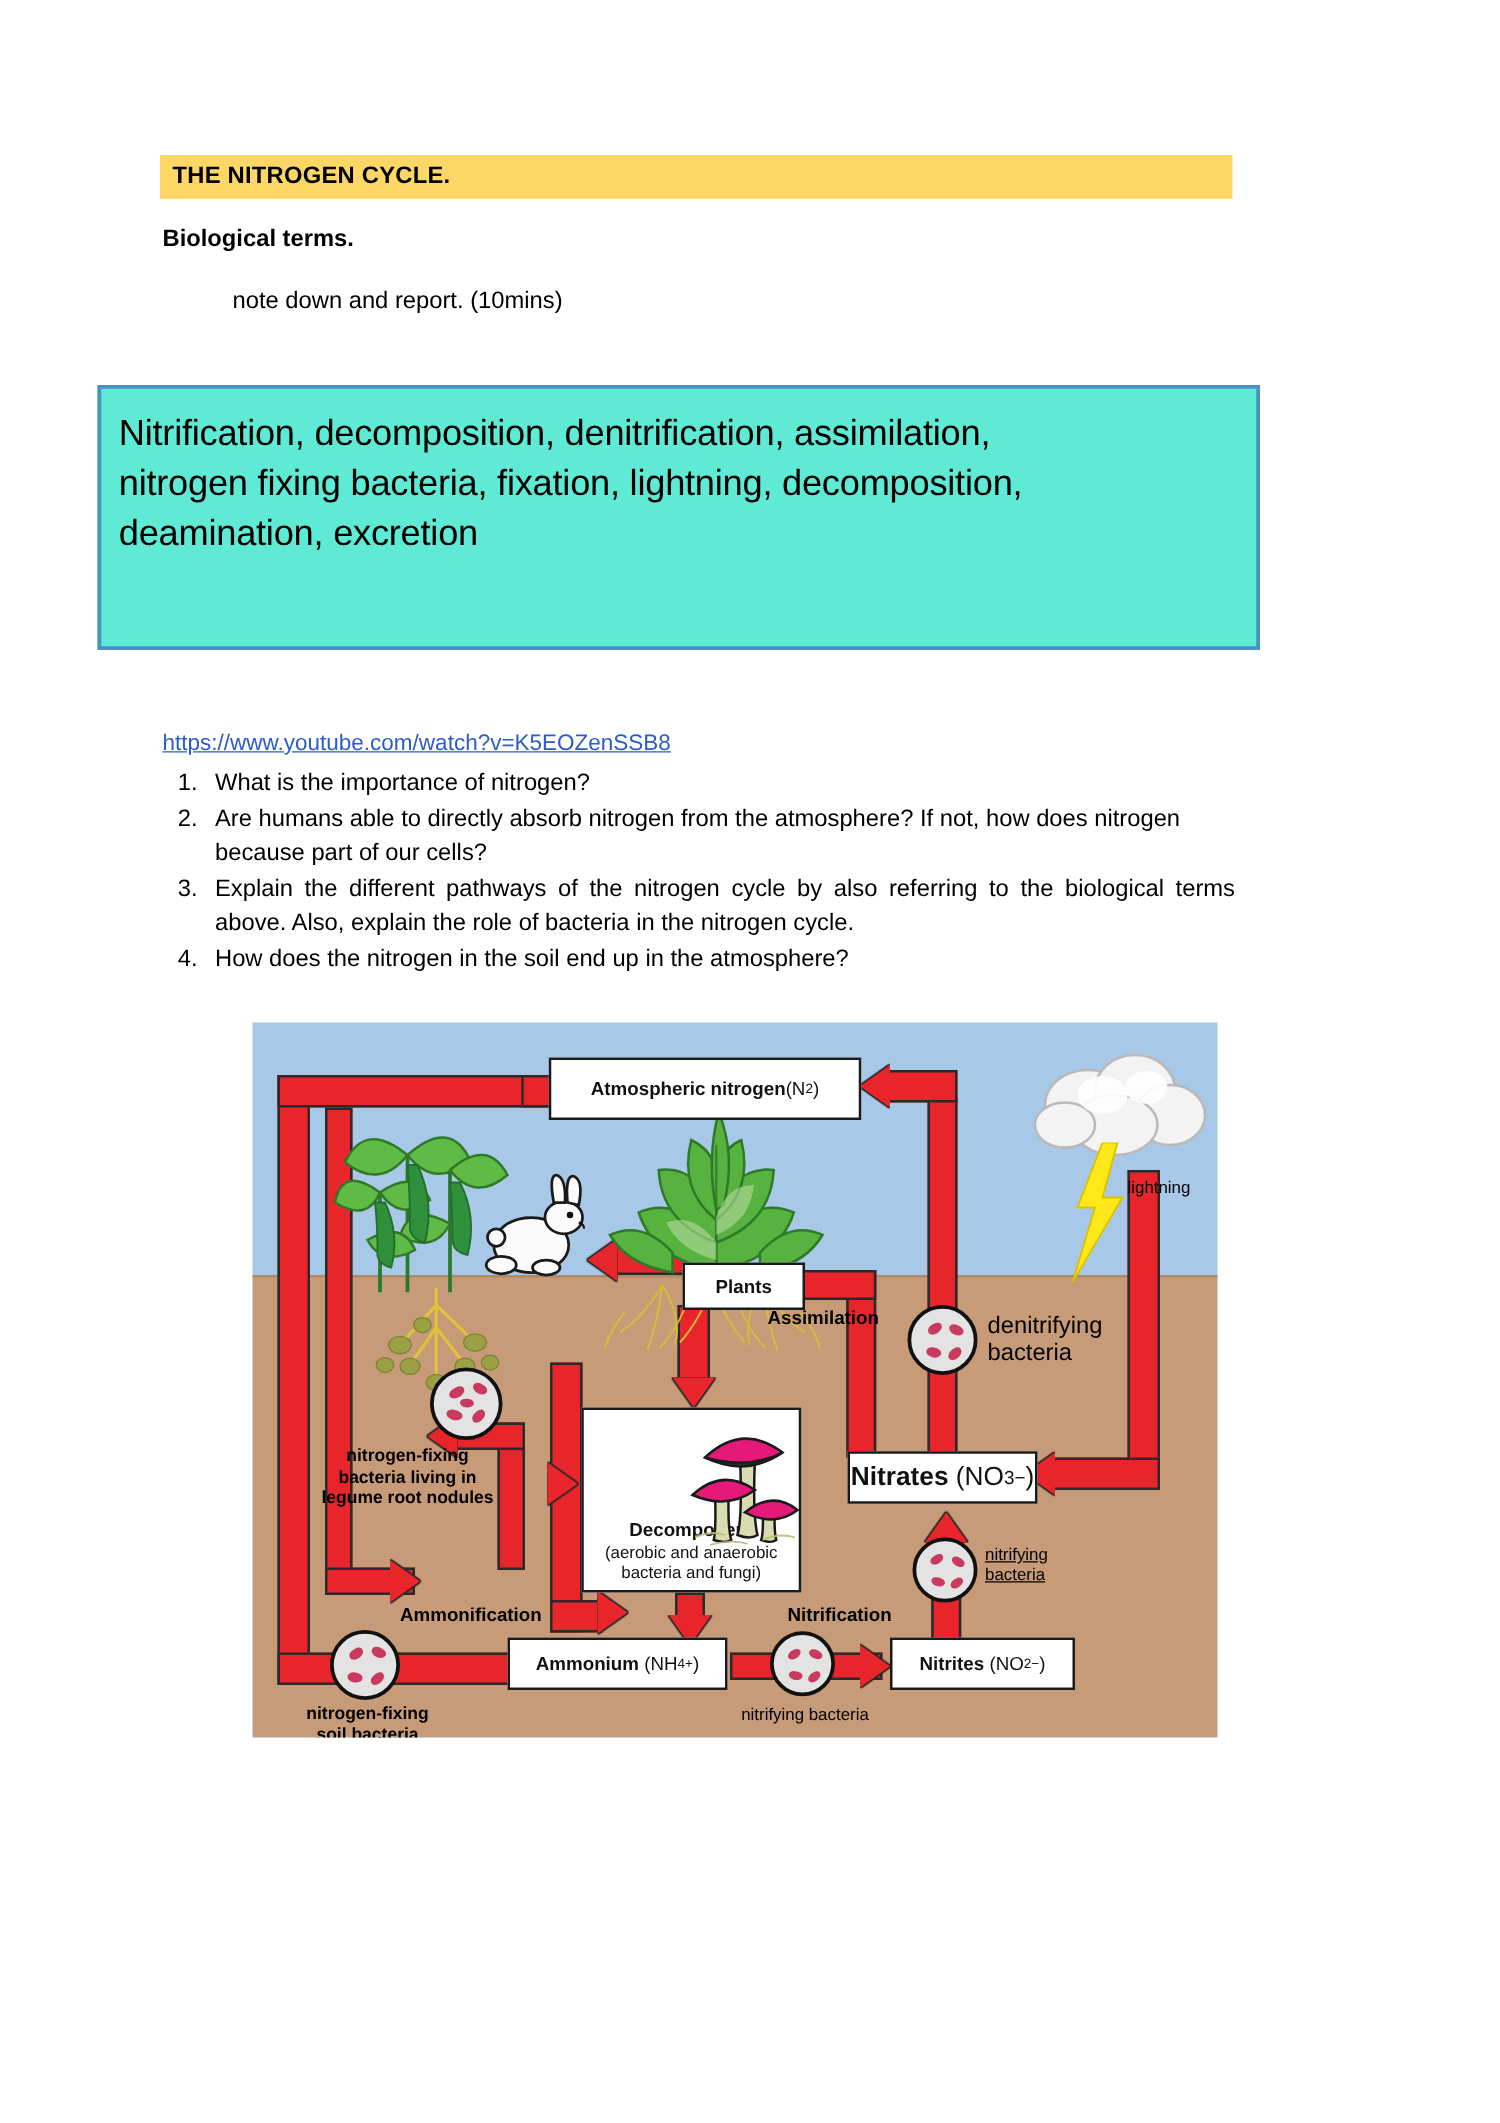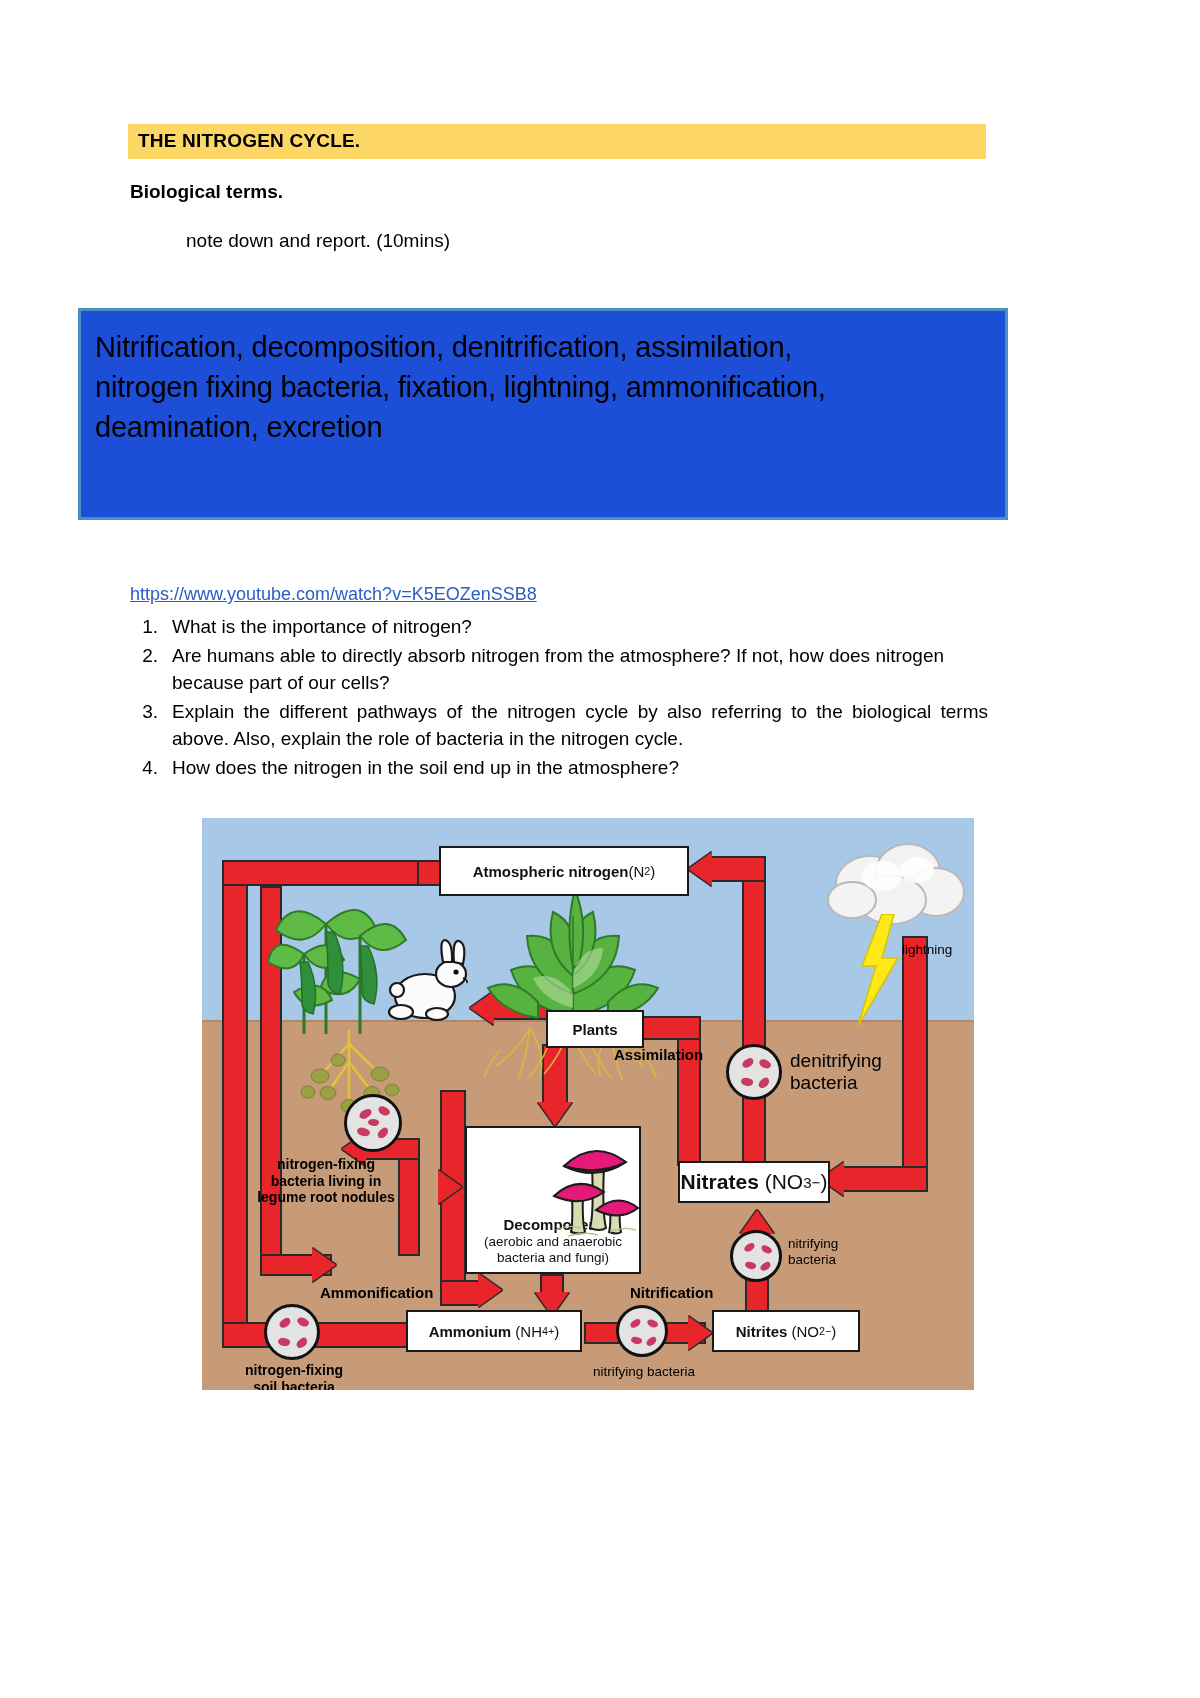--- a/index.html
+++ b/index.html
@@ -39,21 +39,21 @@
     text-align:justify;
     text-justify:inter-word;
   }
   .intro .cont { display:block; padding-left:56px; }
 
   .terms-box {
     position:absolute;
     left:78px; top:308px;
     width:930px; height:212px;
     border:3px solid #4a90c4;
-    background:#1d4ed8;
+    background:#5eead4;
     padding:16px 18px 10px 14px;
   }
   .terms-text {
     font-size:29px;
     line-height:1.38;
     color:#000;
     letter-spacing:-0.2px;
   }
 
   .link-wrap { position:absolute; left:130px; top:560px;margin-top:24px; }
@@ -152,21 +152,21 @@
   <div class="doc">
     <div class="title-band">THE NITROGEN CYCLE.</div>
     <div class="subhead">Biological terms.</div>
     <div class="intro">
       <span class="cont">note down and report. (10mins)</span>
     </div>
   </div>
 
   <div class="terms-box">
     <div class="terms-text">Nitrification, decomposition, denitrification, assimilation,</div>
-    <div class="terms-text">nitrogen fixing bacteria, fixation, lightning, ammonification,</div>
+    <div class="terms-text">nitrogen fixing bacteria, fixation, lightning, decomposition,</div>
     <div class="terms-text">deamination, excretion</div>
   </div>
 
   <div class="link-wrap">
     <span class="link">https://www.youtube.com/watch?v=K5EOZenSSB8</span>
   </div>
 
   <div class="qlist">
     <div class="qrow">
       <div class="qnum">1.</div>
@@ -384,21 +384,21 @@
       <div>denitrifying</div>
       <div>bacteria</div>
     </div>
 
     <div class="bact" style="left:528px; top:412px; width:52px; height:52px;">
       <i style="left:11px; top:11px; width:11px; height:7px; transform:rotate(-25deg);"></i>
       <i style="left:28px; top:13px; width:11px; height:7px; transform:rotate(35deg);"></i>
       <i style="left:12px; top:29px; width:11px; height:7px; transform:rotate(20deg);"></i>
       <i style="left:27px; top:30px; width:11px; height:7px; transform:rotate(-30deg);"></i>
     </div>
-    <div class="dlabel left" style="left:586px; top:418px; width:100px; font-size:13.5px;">
+    <div class="dlabel left" style="left:586px; top:418px; width:100px; font-size:13.5px;text-decoration:underline;">
       <div>nitrifying</div>
       <div>bacteria</div>
     </div>
 
     <div class="bact" style="left:414px; top:487px; width:52px; height:52px;">
       <i style="left:11px; top:12px; width:11px; height:7px; transform:rotate(-28deg);"></i>
       <i style="left:28px; top:12px; width:11px; height:7px; transform:rotate(30deg);"></i>
       <i style="left:12px; top:29px; width:11px; height:7px; transform:rotate(16deg);"></i>
       <i style="left:27px; top:30px; width:11px; height:7px; transform:rotate(-34deg);"></i>
     </div>

